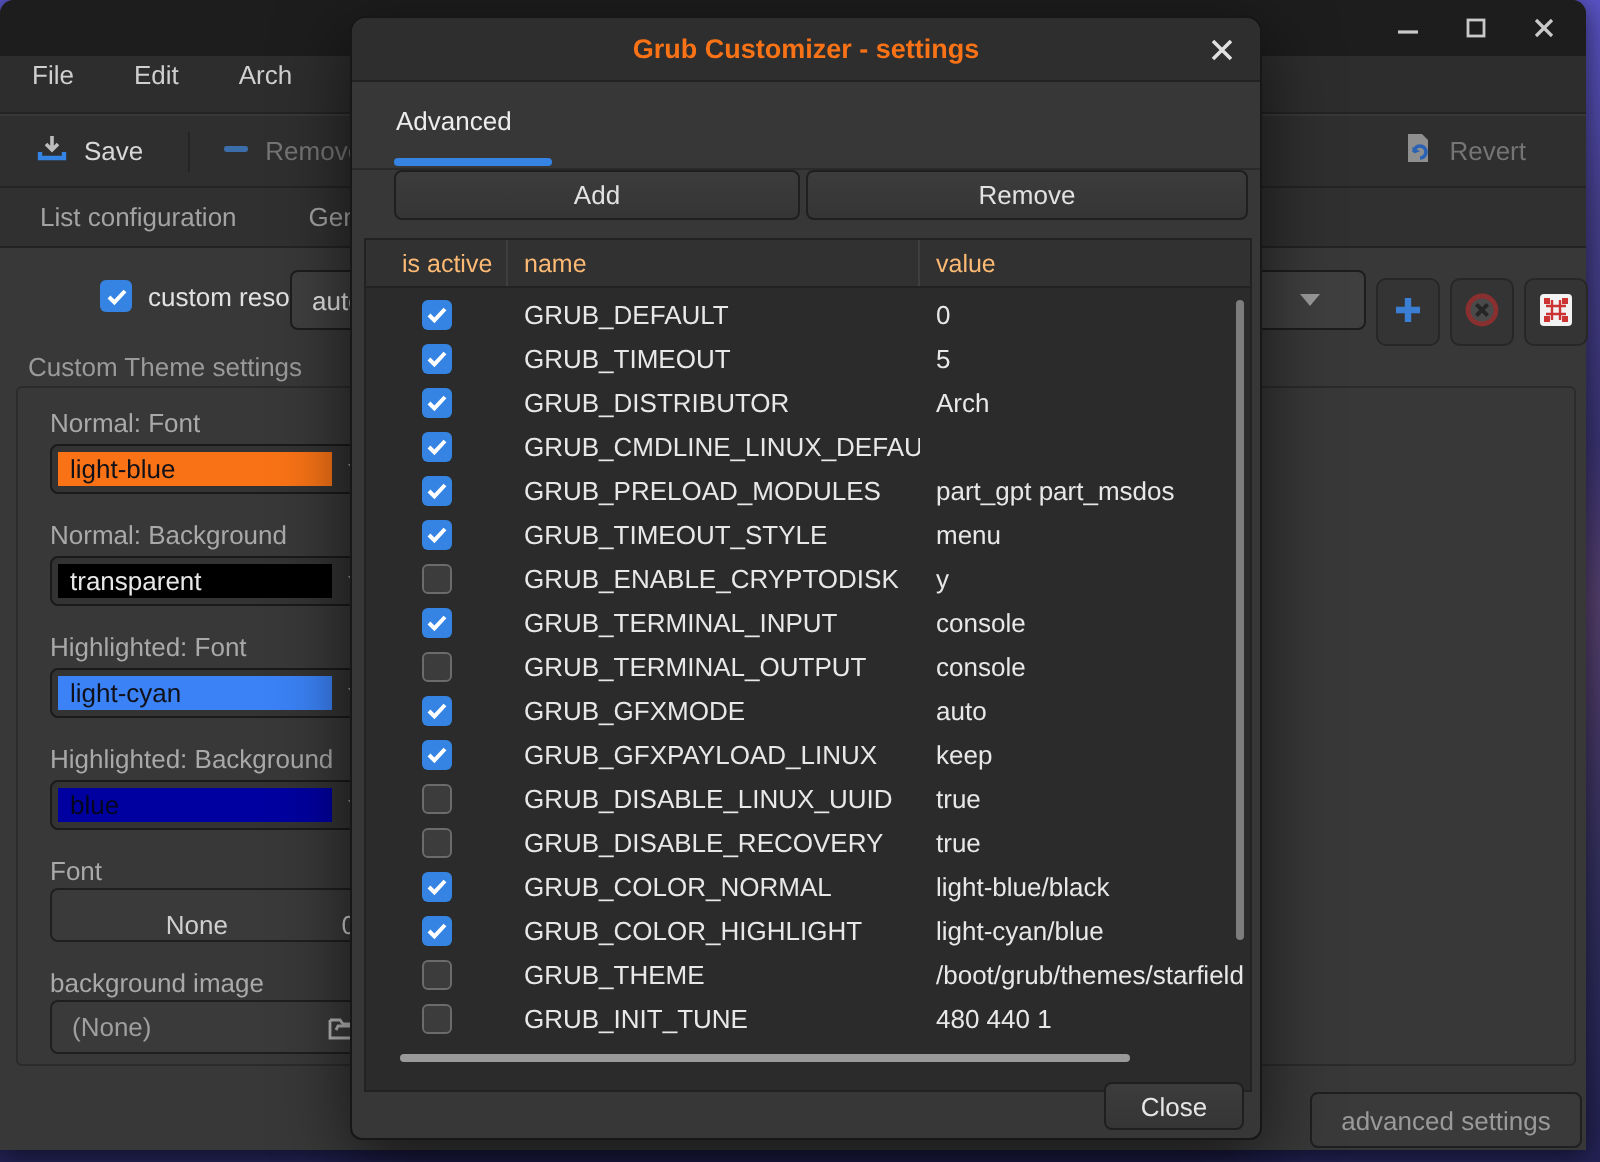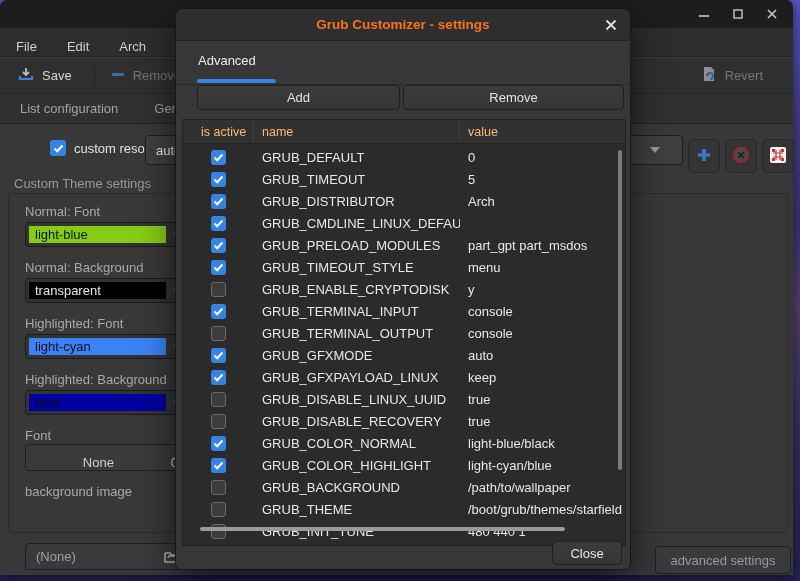--- a/index.html
+++ b/index.html
@@ -9,21 +9,21 @@
            background:linear-gradient(180deg,#5a55c8 0%, #47418f 18%, #3a3474 38%, #56406e 52%, #33305f 75%, #232255 100%); }
 
   
   .main-window { position:absolute; left:0; top:0; width:793px; height:575px;
                  background:#383838; border-radius:7px 7px 0 0; box-shadow:0 2px 14px rgba(0,0,0,.6); }
   .titlebar { position:absolute; left:0; top:0; width:100%; height:28px; background:#1d1d1d;
               border-radius:7px 7px 0 0; display:flex; align-items:center; justify-content:flex-end; }
   .win-controls { display:flex; gap:20px; margin-right:14px; }
   .win-btn { width:14px; height:14px; display:flex; align-items:center; justify-content:center; cursor:default; }
   .menubar { position:absolute; left:0; top:28px; width:100%; height:29px; background:#2d2d2d;
-             border-bottom:1px solid #242424; display:flex; align-items:flex-end; padding-left:14px; gap:26px;
+             border-bottom:1px solid #242424; display:flex; align-items:flex-start; padding-left:14px; gap:26px;
              color:#cfcfcf; }
   .menu-item { padding:2px 2px; }
   .toolbar { position:absolute; left:0; top:58px; width:100%; height:36px; background:#2f2f2f;
              border-bottom:1px solid #242424; display:flex; align-items:center; }
   .tool-btn { display:flex; align-items:center; gap:8px; padding:4px 8px; }
   .tool-btn.save { margin-left:10px; color:#d8d8d8; }
   .tool-sep { width:1px; height:20px; background:#242424; margin:0 8px 0 14px; }
   .tool-btn.disabled { color:#757575; }
   .tool-btn.revert { position:absolute; right:22px; }
   .tabbar { position:absolute; left:0; top:94px; width:100%; height:30px; background:#303030;
@@ -56,21 +56,21 @@
                  position:relative; display:flex; align-items:center; }
   .color-cell { position:absolute; left:3px; top:3px; bottom:3px; right:24px; display:flex; align-items:center;
                 padding-left:6px; font-size:13px; }
   .color-combo .combo-arrow { position:absolute; right:6px; }
   .static-label { position:absolute; left:16px; color:#a9a9a9; }
   .font-button { position:absolute; left:16px; top:250px; width:166px; height:27px; background:#3a3a3a;
                  border:1px solid #1f1f1f; border-radius:4px; display:flex; align-items:flex-end; color:#cfcfcf; }
   .font-button .fname { flex:1; text-align:center; }
   .font-button .fsize { margin-right:12px; }
   .file-button { position:absolute; left:16px; top:306px; width:166px; height:27px; background:#3a3a3a;
-                 border:1px solid #1f1f1f; border-radius:4px; display:flex; align-items:center; color:#9f9f9f;margin-top:43px; }
+                 border:1px solid #1f1f1f; border-radius:4px; display:flex; align-items:center; color:#9f9f9f; }
   .file-button .fval { margin-left:10px; flex:1; }
   .file-button svg { margin-right:8px; }
   .adv-btn { position:absolute; left:655px; top:421px; width:136px; height:28px; background:#3a3a3a;
              border:1px solid #1f1f1f; border-radius:4px; color:#9a9a9a; display:flex; align-items:center;
              justify-content:center; }
 
   
   .dialog { position:absolute; left:175px; top:8px; width:456px; height:562px; background:#373737;
             border:1px solid #171717; border-radius:8px 8px 6px 6px; box-shadow:0 10px 36px rgba(0,0,0,.6);
             z-index:10; }
@@ -227,21 +227,21 @@
           </svg>
         </span>
       </div>
 
       <div class="frame-title">Custom Theme settings</div>
       <div class="frame">
         <div class="theme-col">
             <div class="field-block" style="top: 10px;">
               <div class="field-label">Normal: Font</div>
               <div class="color-combo">
-                <div class="color-cell" style="background: #84cc16; color: rgb(16, 16, 24);">light-blue</div>
+                <div class="color-cell" style="background: #f97316; color: rgb(16, 16, 24);">light-blue</div>
                 <span class="combo-arrow"></span>
               </div>
             </div>
             <div class="field-block" style="top: 66px;">
               <div class="field-label">Normal: Background</div>
               <div class="color-combo">
                 <div class="color-cell" style="background: rgb(0, 0, 0); color: rgb(232, 232, 232);">transparent</div>
                 <span class="combo-arrow"></span>
               </div>
             </div>
@@ -453,27 +453,20 @@
                 </svg>
               </span>
             </span>
             <span class="td-name">GRUB_COLOR_HIGHLIGHT</span>
             <span class="td-value">light-cyan/blue</span>
           </div>
           <div class="trow">
             <span class="td-active">
               <span class="cb off"></span>
             </span>
-            <span class="td-name">GRUB_BACKGROUND</span>
-            <span class="td-value">/path/to/wallpaper</span>
-          </div>
-          <div class="trow">
-            <span class="td-active">
-              <span class="cb off"></span>
-            </span>
             <span class="td-name">GRUB_THEME</span>
             <span class="td-value">/boot/grub/themes/starfield</span>
           </div>
           <div class="trow">
             <span class="td-active">
               <span class="cb off"></span>
             </span>
             <span class="td-name">GRUB_INIT_TUNE</span>
             <span class="td-value">480 440 1</span>
           </div>

